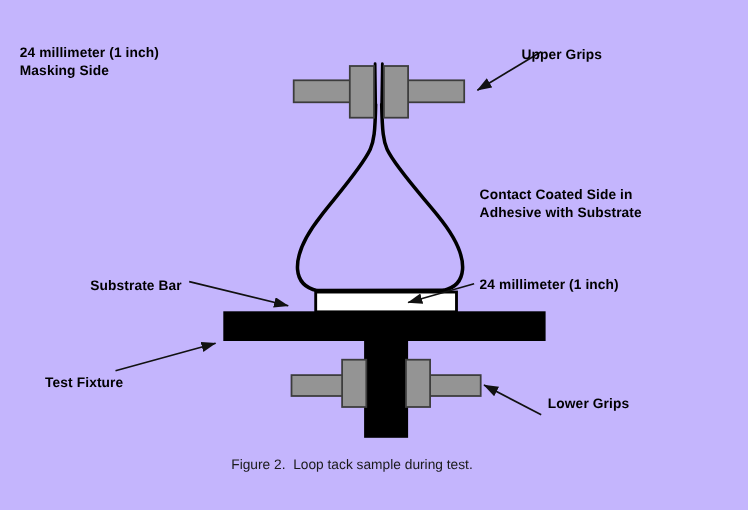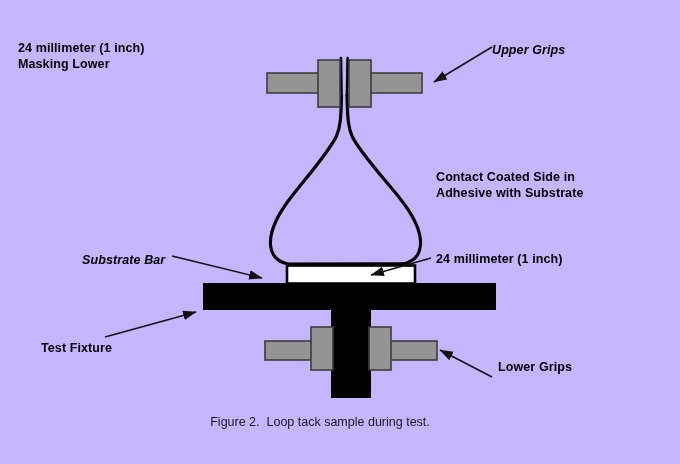--- a/index.html
+++ b/index.html
@@ -28,23 +28,23 @@
     position: absolute;
     font-family: "Liberation Sans", sans-serif;
     font-size: 12.5px;
     font-weight: bold;
     color: #000000;
     line-height: 16px;
     white-space: pre;
     letter-spacing: 0.1px;
   }
   #label-masking-tape   { left: 18px;  top: 40px; }
-  #label-upper-grips    { left: 492px; top: 42px; font-style: italic; }
+  #label-upper-grips    { left: 474px; top: 42px; }
   #label-adhesive-side  { left: 436px; top: 169px; }
-  #label-substrate-bar  { left: 82px;  top: 252px; font-style: italic; }
+  #label-substrate-bar  { left: 82px;  top: 252px; }
   #label-24mm-right     { left: 436px; top: 251px; }
   #label-test-fixture   { left: 17px;  top: 340px; margin-left: 24px; }
   #label-lower-grips    { left: 498px; top: 359px; }
   #figure-caption {
     position: absolute;
     left: 0;
     top: 415px;
     width: 640px;
     text-align: center;
     font-family: "Liberation Sans", sans-serif;
@@ -111,21 +111,21 @@
 
     <line x1="172" y1="256" x2="262" y2="278" stroke="#111111" stroke-width="1.5" marker-end="url(#arrowFilled)"></line>
 
     <line x1="431" y1="258" x2="371" y2="275" stroke="#111111" stroke-width="1.5" marker-end="url(#arrowFilled)"></line>
 
     <line x1="105" y1="337" x2="196" y2="312" stroke="#111111" stroke-width="1.5" marker-end="url(#arrowFilled)"></line>
 
     <line x1="492" y1="377" x2="440" y2="350" stroke="#111111" stroke-width="1.5" marker-end="url(#arrowFilled)"></line>
   </svg>
 
-  <div class="anno" id="label-masking-tape"><span>24 millimeter (1 inch)</span><br><span>Masking Lower</span></div>
+  <div class="anno" id="label-masking-tape"><span>24 millimeter (1 inch)</span><br><span>Masking Side</span></div>
 
   <div class="anno" id="label-upper-grips">Upper Grips</div>
 
   <div class="anno" id="label-adhesive-side"><span>Contact Coated Side in</span><br><span>Adhesive with Substrate</span></div>
 
   <div class="anno" id="label-substrate-bar">Substrate Bar</div>
 
   <div class="anno" id="label-24mm-right">24 millimeter (1 inch)</div>
 
   <div class="anno" id="label-test-fixture">Test Fixture</div>

